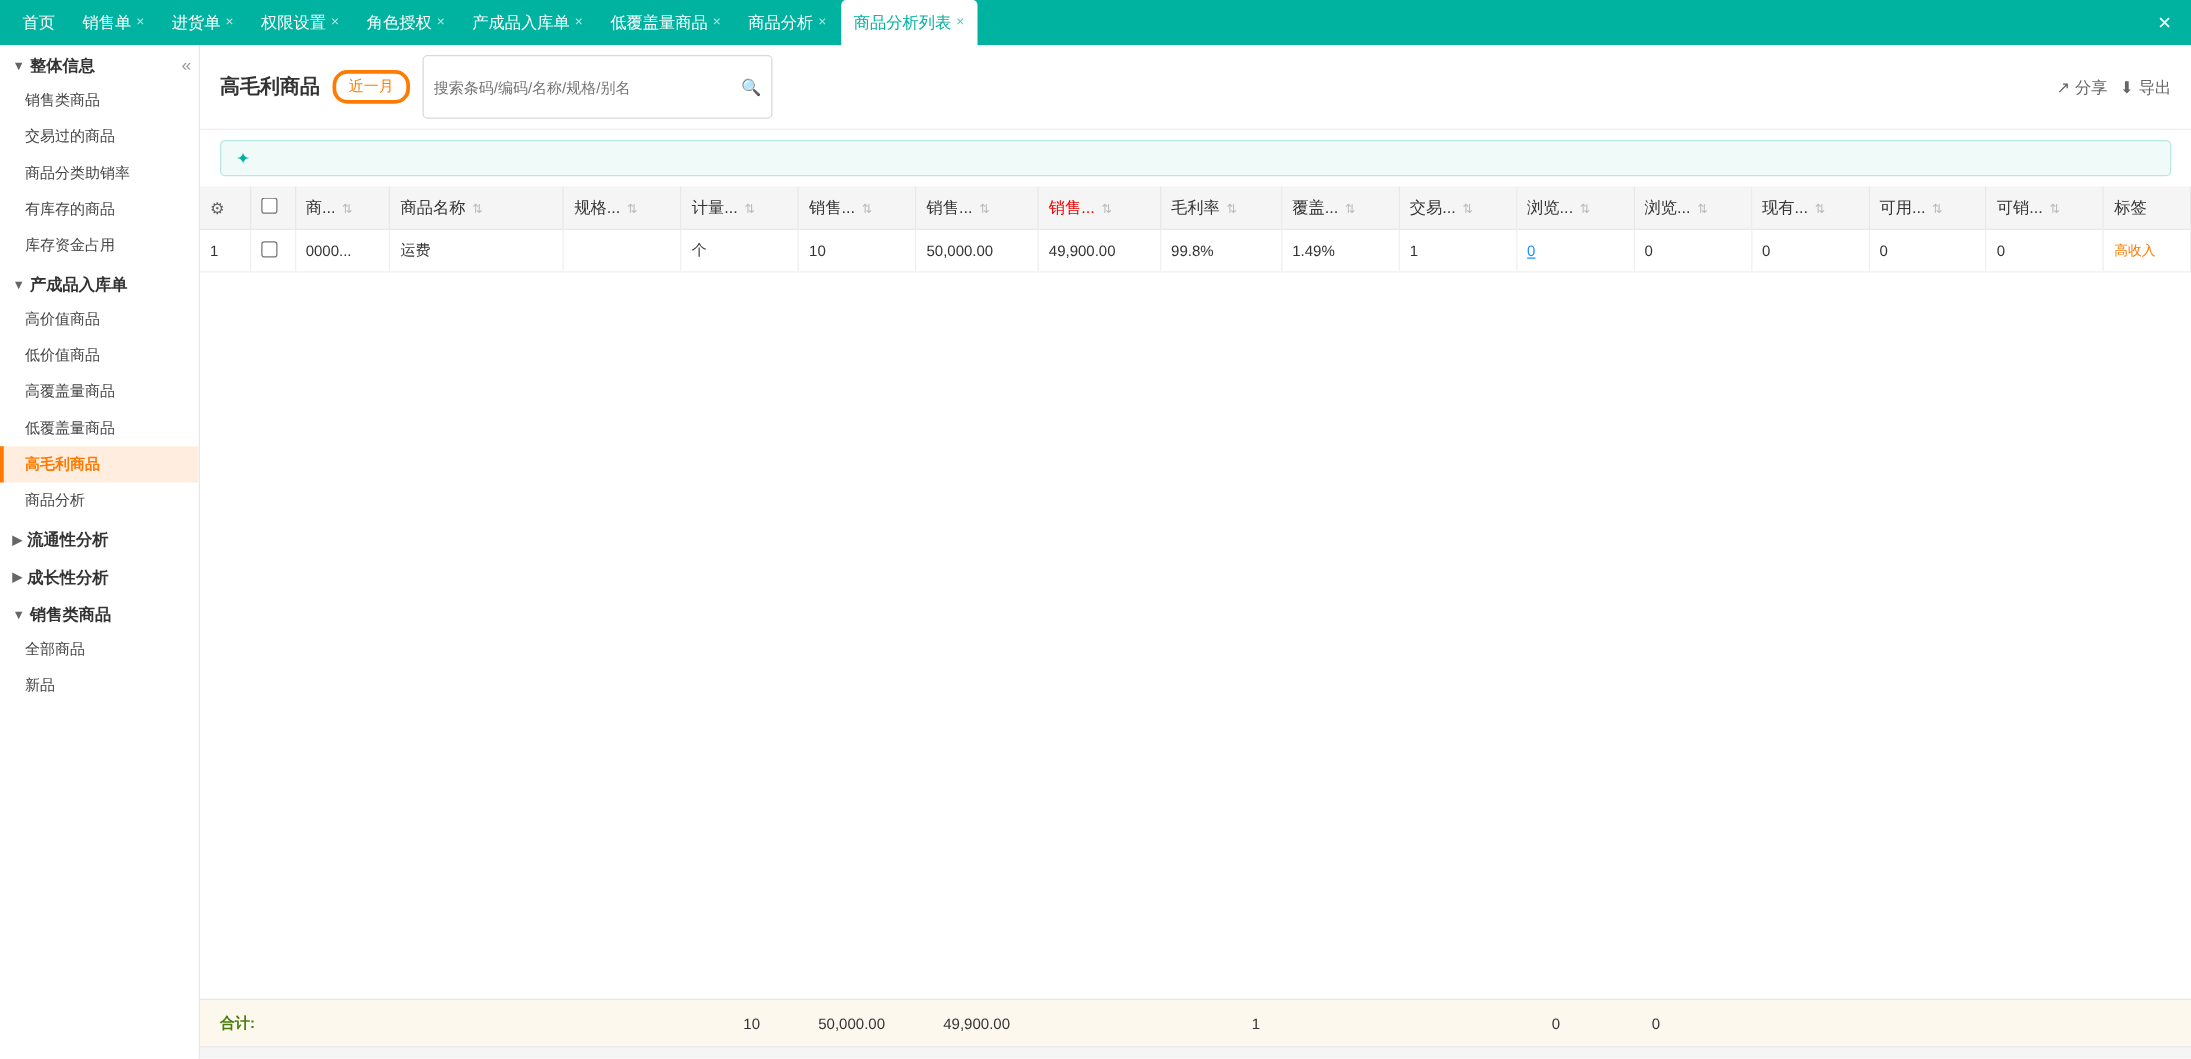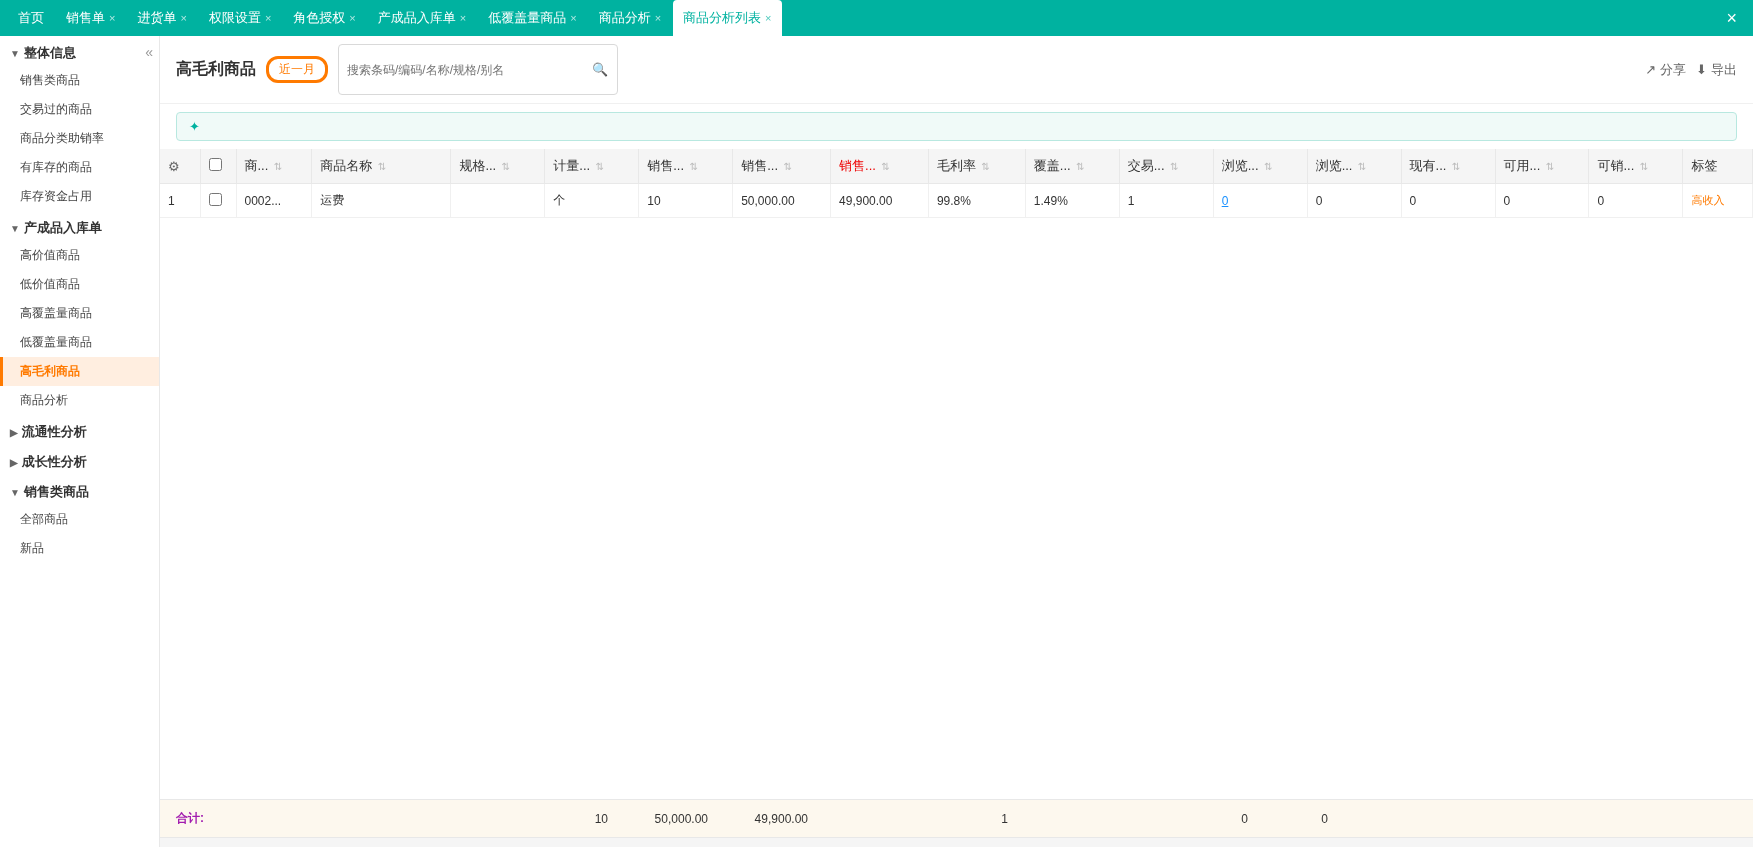--- a/index.html
+++ b/index.html
@@ -223,21 +223,21 @@
       background: #fdf8ee;
       border-top: 1px solid #e8e8e8;
       display: flex;
       align-items: center;
       padding: 8px 0;
       min-height: 38px;
     }
     .footer-total-label {
       padding: 0 16px;
       font-size: 12px;
-      color: #a21caf;
+      color: #4d7c0f;
       font-weight: bold;
       white-space: nowrap;
     }
     .footer-total-cells {
       display: flex;
       flex: 1;
       overflow: hidden;
     }
     .footer-cell {
       padding: 0 8px;
@@ -443,21 +443,21 @@
               <span>标签</span>
             </th>
           </tr>
         </thead>
         <tbody>
           <tr class="table-row">
             <td>1</td>
             <td>
               <input type="checkbox" style="">
             </td>
-            <td>0002...</td>
+            <td>0000...</td>
             <td>运费</td>
             <td></td>
             <td>个</td>
             <td>10</td>
             <td>50,000.00</td>
             <td>49,900.00</td>
             <td>99.8%</td>
             <td>1.49%</td>
             <td>1</td>
             <td class="tag-link">0</td>

